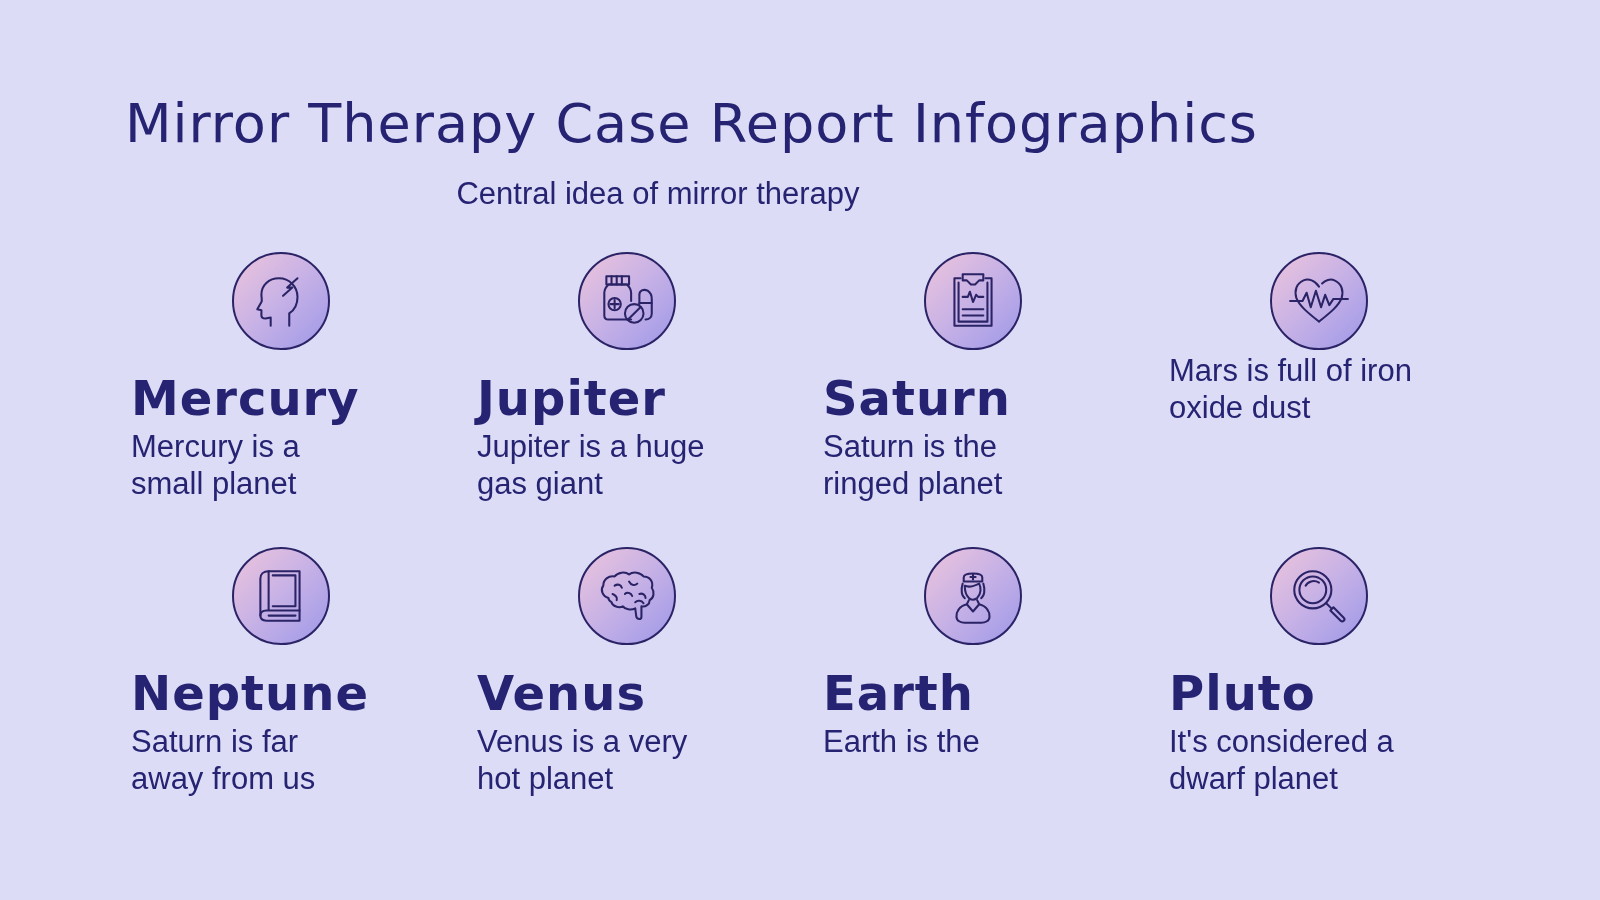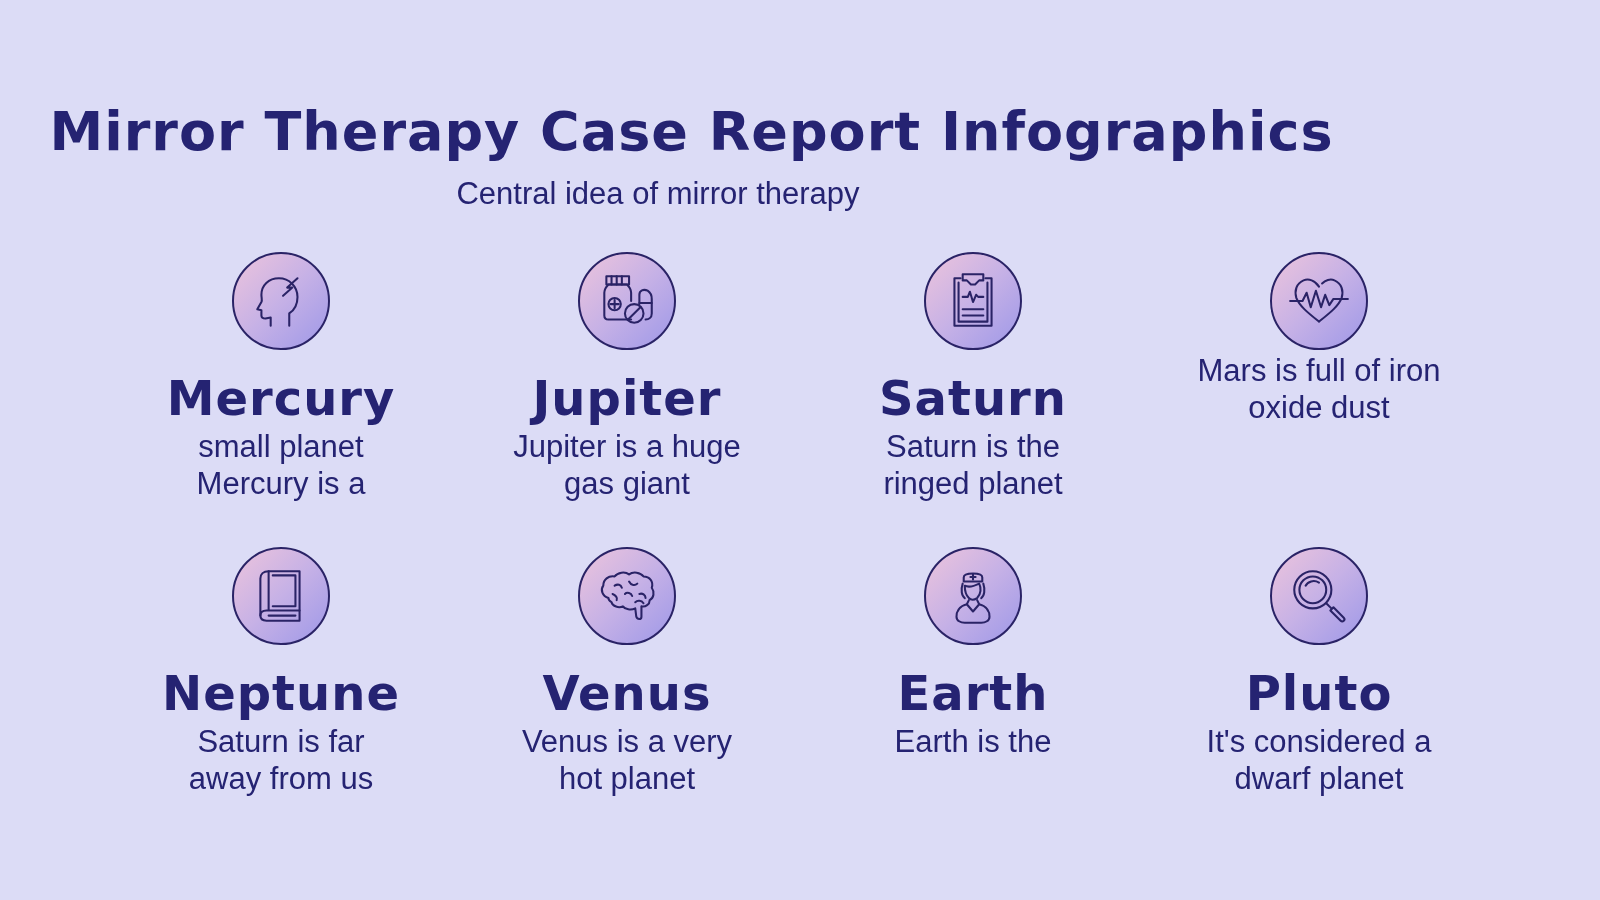--- a/index.html
+++ b/index.html
@@ -4,32 +4,32 @@
 <style>
   html, body { margin: 0; padding: 0; }
   body {
     width: 1600px; height: 900px; overflow: hidden;
     background: #dcdcf6;
     font-family: "Liberation Sans", "DejaVu Sans", sans-serif;
     color: #252372;
     position: relative;
   }
   .title {
-    position: absolute; left: 0; top: 100px; width: 1383px;
+    position: absolute; left: 0; top: 92px; width: 1383px;
     text-align: center;
     font-family: "DejaVu Sans", sans-serif;
-    font-weight: bold; font-size: 54px; letter-spacing: 1px;
+    font-weight: normal; font-size: 54px; letter-spacing: 1px;
     color: #252372;
   }
   .subtitle {
     position: absolute; left: 0; top: 176px; width: 1316px;
     text-align: center; font-size: 31px; color: #252372;
   }
   .card {
-    position: absolute; width: 300px; text-align: center;
+    position: absolute; width: 300px; text-align: left;
   }
   .circle {
     width: 98px; height: 98px; border-radius: 50%;
     border: 2px solid #2a2366;
     background: linear-gradient(135deg, #edc4dc 0%, #c6b1e6 50%, #9e98e8 100%);
     margin: 0 auto; box-sizing: border-box;
     display: flex; align-items: center; justify-content: center;
   }
   .circle svg { width: 66px; height: 66px; }
   .name {
@@ -50,22 +50,22 @@
 
 <div class="card" style="left:131px; top:252px;">
   <div class="circle">
     <svg viewBox="0 0 64 64" fill="none" stroke="#2a2366" stroke-width="2" stroke-linecap="round" stroke-linejoin="round">
       <path d="M22 56 V48 M40 56 V44 C46 40 48 34 48 28 C48 18 40 10 30 10 C20 10 13 17 13 26 C13 29 14 31 13 33 L9 40 L13 41 L13 46 C13 48 15 49 17 49 L22 48"></path>
       <path d="M48 10 L38 19 L43 19 L34 27"></path>
     </svg>
   </div>
   <div class="name">Mercury</div>
   <div class="desc">
+    <div>Mercury is a</div>
     <div>small planet</div>
-    <div>Mercury is a</div>
   </div>
 </div>
 
 <div class="card" style="left:477px; top:252px;">
   <div class="circle">
     <svg viewBox="0 0 64 64" fill="none" stroke="#2a2366" stroke-width="2" stroke-linecap="round" stroke-linejoin="round">
       <rect x="12" y="8" width="22" height="8"></rect>
       <path d="M17 8 V16 M22 8 V16 M27 8 V16"></path>
       <path d="M14 16 H32 C34 18 36 20 36 24 V32 M36 50 H14 C11 50 10 48 10 46 V24 C10 20 12 18 14 16"></path>
       <circle cx="20" cy="35" r="6"></circle>

